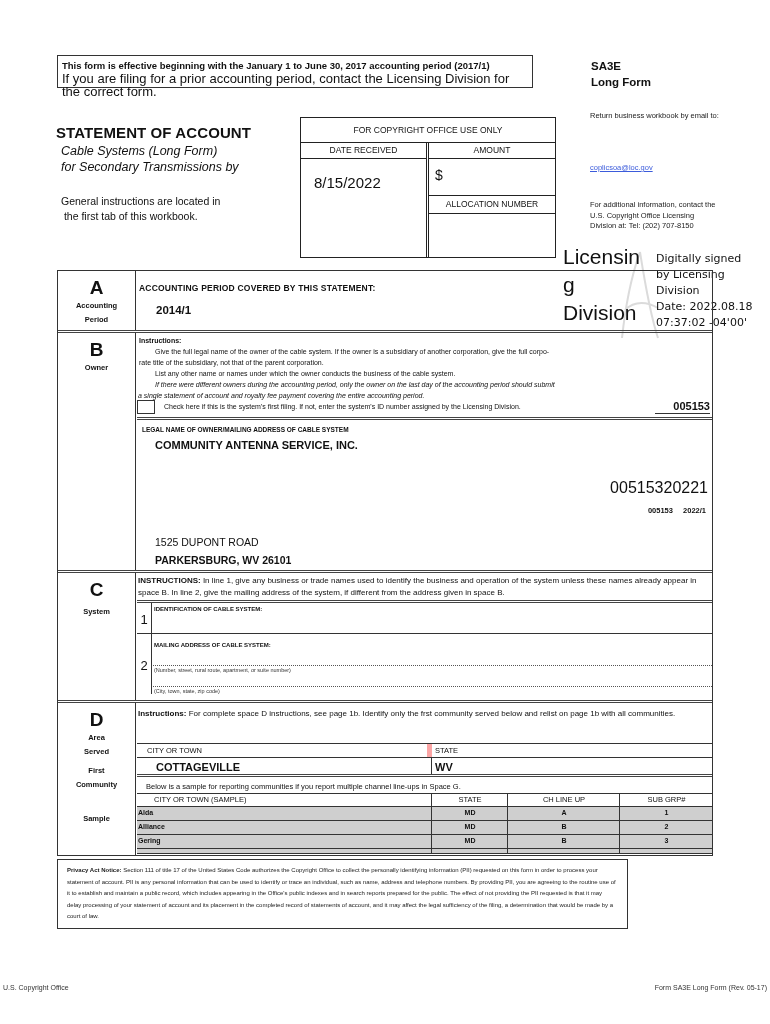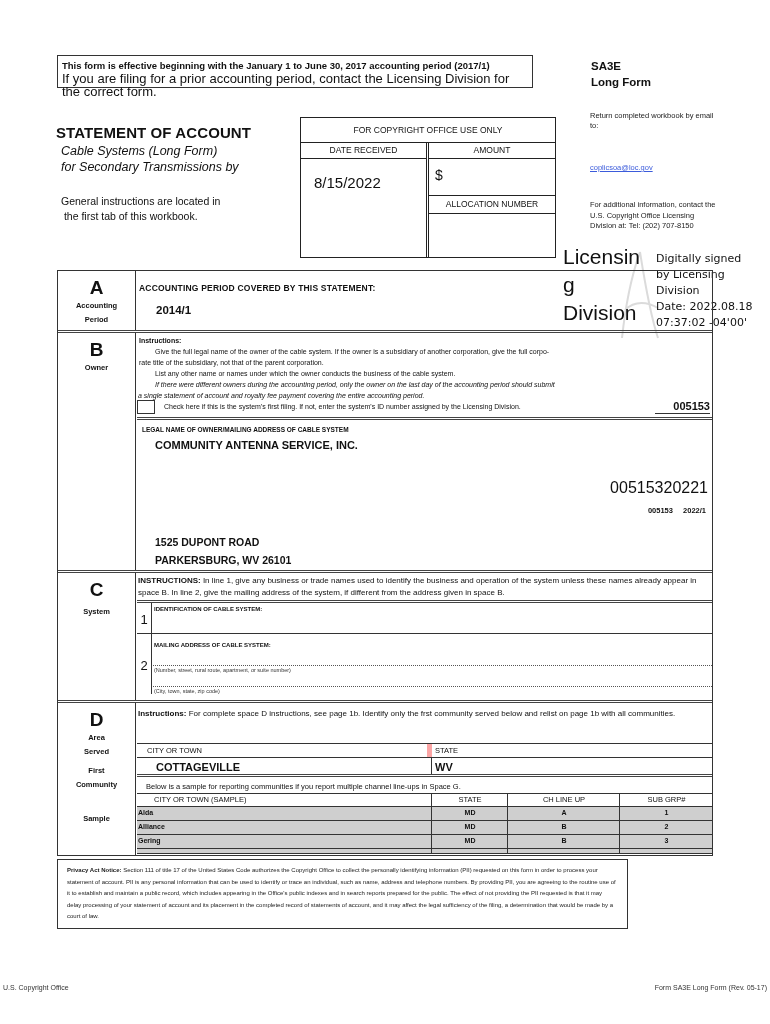--- a/index.html
+++ b/index.html
@@ -54,21 +54,21 @@
   .b-inst { position: absolute; left: 2px; top: 2px; font-size: 7px; line-height: 11px; width: 570px; }
   .b-inst .ind { padding-left: 16px; }
   .b-check { position: absolute; left: 0; top: 67px; width: 18px; height: 14px; border: 1px solid #333; }
   .b-check-txt { position: absolute; left: 27px; top: 70px; font-size: 7px; }
   .b-id { position: absolute; right: 2px; top: 67px; font-size: 11px; font-weight: bold; border-bottom: 1px solid #333; padding: 0 0 1px 18px; }
   .b-split { position: absolute; left: 0; right: 0; top: 84px; border-top: 3px double #444; }
   .b-legal { position: absolute; left: 5px; top: 93px; font-size: 6.5px; font-weight: bold; }
   .b-name { position: absolute; left: 18px; top: 106px; font-size: 11px; font-weight: bold; }
   .b-code { position: absolute; right: 4px; top: 146px; font-size: 16px; }
   .b-code2 { position: absolute; right: 6px; top: 173px; font-size: 7.5px; font-weight: bold; word-spacing: 8px; }
-  .b-addr1 { position: absolute; left: 18px; top: 203px; font-size: 10.5px; font-weight: bold; }
+  .b-addr1 { position: absolute; left: 18px; top: 203px; font-size: 10.5px; font-weight: normal; }
   .b-addr2 { position: absolute; left: 18px; top: 221px; font-size: 10.5px; font-weight: bold; }
 
   
   .c-inst { position: absolute; left: 1px; top: 2px; font-size: 8px; line-height: 12px; width: 575px; }
   .c-inst b { font-weight: bold; }
   .c-box1 { position: absolute; left: 0; right: 0; top: 27px; height: 34px; border-top: 3px double #444; border-bottom: 1px solid #333; }
   .c-box2 { position: absolute; left: 0; right: 0; top: 61px; height: 60px; }
   .num { position: absolute; left: 0; width: 15px; height: 100%; border-right: 1px solid #333; font-size: 13px; text-align: center; }
   .c-lbl { position: absolute; left: 17px; font-size: 6px; font-weight: bold; }
   .dotline { position: absolute; left: 16px; right: 0; border-top: 1px dotted #555; }
@@ -119,21 +119,21 @@
     </div>
     <div class="col-right">
       <div class="sub-hdr">AMOUNT</div>
       <div class="amt">$</div>
       <div class="alloc-hdr">ALLOCATION NUMBER</div>
       <div style="height:40px"></div>
     </div>
   </div>
 </div>
 
-<div class="abs ret">Return completed workbook by email to:</div>
+<div class="abs ret">Return business workbook by email to:</div>
 <div class="abs email">coplicsoa@loc.gov</div>
 <div class="abs addl">For additional information, contact the U.S. Copyright Office Licensing Division at:  Tel: (202) 707-8150</div>
 
 <svg class="abs sig-mark" viewBox="0 0 40 90">
   <path d="M20 2 C10 30, 5 60, 2 88 M20 2 C26 40, 32 70, 38 88 M5 60 C15 50, 28 52, 38 58" stroke="#999" stroke-width="2" fill="none"></path>
 </svg>
 <div class="abs sig-big">
   <div>Licensin</div>
   <div>g</div>
   <div>Division</div>

